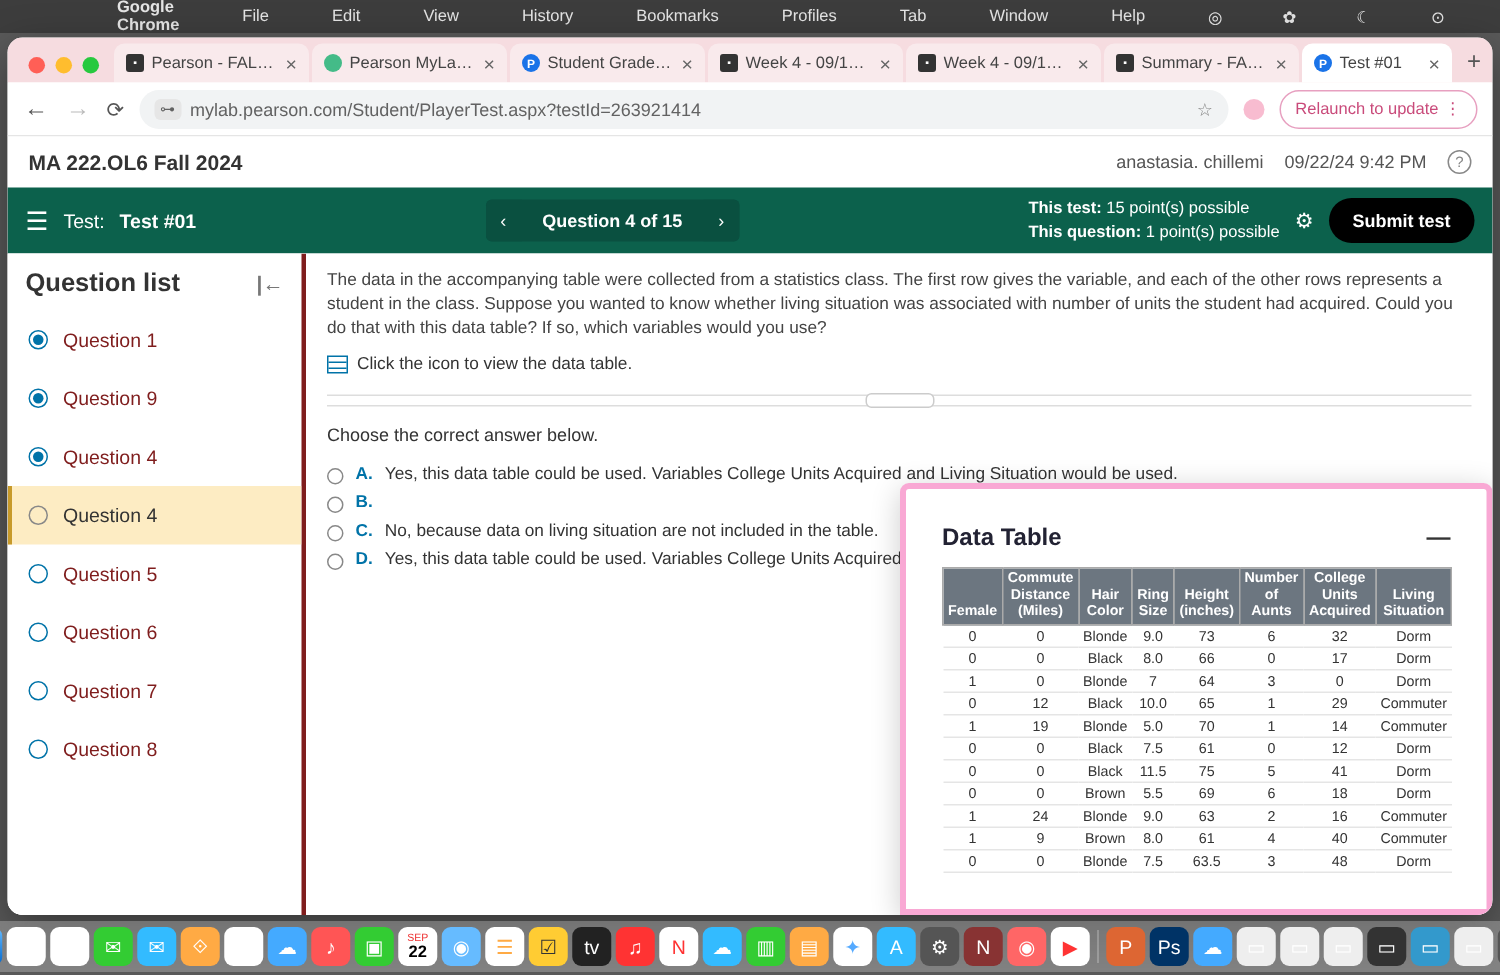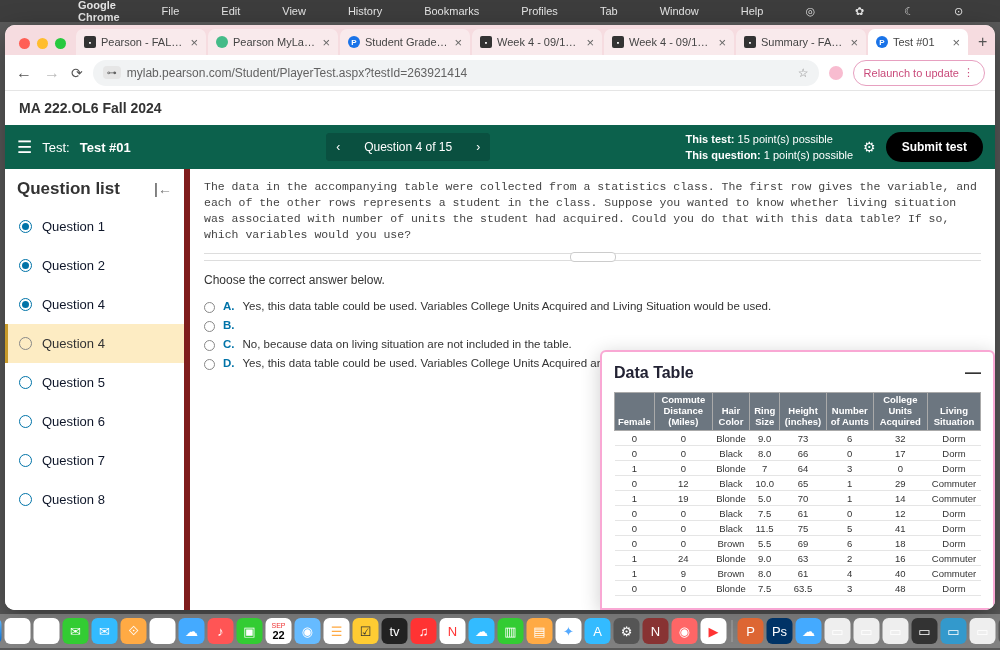--- a/index.html
+++ b/index.html
@@ -45,55 +45,55 @@
     
     .page-header { height: 34px; background: #fff; display: flex; align-items: center; padding: 0 14px; font-size: 14px; color: #333; justify-content: space-between; text-align: right; }
     .page-header-right { display: flex; gap: 14px; align-items: center; font-size: 12px; color: #555; }
     .help-circle { width:16px; height:16px; border:1.4px solid #888; border-radius:50%; display:flex; align-items:center; justify-content:center; font-size:10px; color:#888;}
 
     
     .test-bar { height: 44px; background: #0c614c; color: #fff; display: flex; align-items: center; padding: 0 12px; gap: 10px; font-size: 13px; }
     .hamburger { font-size: 17px; }
     .q-nav { display: flex; align-items: center; gap: 0; background: #0a5040; border-radius: 4px; margin-left: auto; margin-right: auto; overflow:hidden; }
     .q-nav-arrow { padding: 7px 10px; font-size: 12px; background:#0a5040; }
-    .q-nav-label { padding: 7px 14px; font-size: 12px; font-weight: 400; }
+    .q-nav-label { padding: 7px 14px; font-size: 12px; font-weight: 700; }
     .test-info { font-size: 11px; line-height: 1.5; }
     .test-info b { font-weight: 700; }
     .gear-icon { font-size: 14px; }
     .submit-btn { background: #000; color: #fff; border-radius: 18px; padding: 8px 16px; font-size: 12px; font-weight: 600; }
 
     
     .content-row { flex: 1; display: flex; overflow: hidden; background: #fff; }
 
     
-    .sidebar { width: 185px; border-right: 6px solid #7f1d1d; background: #fff; overflow-y: auto; }
+    .sidebar { width: 199px; border-right: 3px solid #7f1d1d; background: #fff; overflow-y: auto; }
     .sidebar-header { display: flex; align-items: center; justify-content: space-between; padding: 10px 12px 8px; font-size: 17px; font-weight: 700; color: #333; }
     .collapse-icon { font-size: 14px; color: #777; }
-    .q-item { display: flex; align-items: center; gap: 10px; padding: 12px 14px; font-size: 13px; color: #0f172a; cursor: pointer; }
+    .q-item { display: flex; align-items: center; gap: 10px; padding: 12px 14px; font-size: 13px; color: #7f1d1d; cursor: pointer; }
     .q-item.active { background: #fdecc3; color: #333; border-left: 3px solid #c79a2a; padding-left:11px; }
     .q-radio { width: 13px; height: 13px; border: 1.5px solid #0073a8; border-radius: 50%; display: flex; align-items: center; justify-content: center; flex-shrink: 0; }
     .q-item.active .q-radio { border-color: #888; }
     .q-radio.filled::after { content:''; width:7px; height:7px; background:#0073a8; border-radius:50%;}
 
     
     .main-panel { flex: 1; padding: 10px 14px; font-size: 12px; color: #333; position: relative; overflow: hidden; }
-    .prompt-text { font-size: 11.5px; color: #444; margin-bottom: 10px; line-height: 1.4; font-family: Liberation Mono, monospace; }
+    .prompt-text { font-size: 11.5px; color: #444; margin-bottom: 10px; line-height: 1.4; }
     .data-table-link { display: flex; align-items: center; gap: 6px; color: #333; font-size: 11.5px; margin-bottom: 14px; }
     .table-icon { width: 14px; height: 12px; border: 1px solid #0073a8; display: inline-flex; flex-direction: column; }
     .table-icon div { flex:1; border-bottom:1px solid #0073a8;} .table-icon div:last-child{border:none;}
     .divider-handle { height:8px; display:flex; justify-content:center; align-items:center; border-top:1px solid #ddd; border-bottom: 1px solid #ddd; margin: 6px 0 12px; position:relative;}
     .divider-handle::after { content:''; position:absolute; width:44px; height:8px; border:1px solid #ccc; border-radius:4px; background:#fff;}
     .choose-label { font-size: 12px; margin-bottom: 10px; }
     .answer-row { display: flex; gap: 8px; padding: 3px 0; font-size: 11.5px; align-items: flex-start; }
     .ans-radio { width: 11px; height: 11px; border: 1.3px solid #888; border-radius: 50%; margin-top: 2px; flex-shrink: 0; }
     .ans-letter { font-weight: 700; color: #0073a8; }
     .ans-text { color: #333; }
 
     
-    .data-popup { position: absolute; right: 0; bottom: 0; width: 395px; background: #fff; border: 2px solid #f9a8d4; border-radius: 6px 6px 0 0; padding: 12px; box-shadow: 0 4px 20px rgba(0,0,0,0.2); }
+    .data-popup { position: absolute; right: 0; bottom: 0; width: 395px; background: #fff; border: 4px solid #f9a8d4; border-radius: 6px 6px 0 0; padding: 24px; box-shadow: 0 4px 20px rgba(0,0,0,0.2); }
     .popup-header { display: flex; justify-content: space-between; align-items: center; margin-bottom: 10px; }
     .popup-title { font-size: 16px; font-weight: 700; color: #223; }
     .minimize-icon { font-weight: 900; font-size: 16px; }
     .data-table { width: 100%; border-collapse: collapse; font-size: 9.5px; }
     .data-table th { background: #6c7680; color: #fff; padding: 2px 3px; font-weight: 600; border: 1px solid #aaa; line-height: 1.15; vertical-align: bottom; }
     .data-table td { padding: 1.5px 3px; border-bottom: 1px solid #e5e5e5; text-align: center; color: #333; }
 
     
     .dock { position: absolute; bottom: 2px; left: 50%; transform: translateX(-50%); height: 34px; background: rgba(255,255,255,0.25); border-radius: 10px; display: flex; gap: 3px; padding: 3px 6px; align-items: center; backdrop-filter: blur(10px); }
     .dock-item { width: 26px; height: 26px; border-radius: 6px; display:flex; align-items:center; justify-content:center; font-size:13px; color:#fff;}
@@ -188,20 +188,25 @@
     </div>
     <div class="pink-dot"></div>
     <div class="relaunch-pill">
       <span>Relaunch to update</span>
         <span>⋮</span>
     </div>
   </div>
 
   <div class="page-header">
     <span style="font-weight:600">MA 222.OL6 Fall 2024</span>
+    <div class="page-header-right">
+      <span>anastasia. chillemi</span>
+      <span>09/22/24 9:42 PM</span>
+      <span class="help-circle">?</span>
+    </div>
   </div>
 
   <div class="test-bar">
     <span class="hamburger">☰</span>
     <span>Test:</span>
     <span style="font-weight:700">Test #01</span>
     <div style="flex:1"></div>
     <div class="q-nav">
       <div class="q-nav-arrow">‹</div>
       <div class="q-nav-label">Question 4 of 15</div>
@@ -222,21 +227,21 @@
         <span>Question list</span>
         <span class="collapse-icon">|←</span>
       </div>
       <div id="qlist">
           <div class="q-item">
             <span class="q-radio filled"></span>
             <span>Question 1</span>
           </div>
           <div class="q-item">
             <span class="q-radio filled"></span>
-            <span>Question 2</span>
+            <span>Question 9</span>
           </div>
           <div class="q-item">
             <span class="q-radio filled"></span>
             <span>Question 4</span>
           </div>
           <div class="q-item active">
             <span class="q-radio"></span>
             <span>Question 4</span>
           </div>
           <div class="q-item">
@@ -253,20 +258,28 @@
           </div>
           <div class="q-item">
             <span class="q-radio"></span>
             <span>Question 8</span>
           </div>
         </div>
     </div>
 
     <div class="main-panel">
       <div class="prompt-text">The data in the accompanying table were collected from a statistics class. The first row gives the variable, and each of the other rows represents a student in the class. Suppose you wanted to know whether living situation was associated with number of units the student had acquired. Could you do that with this data table? If so, which variables would you use?</div>
+      <div class="data-table-link">
+        <span class="table-icon">
+            <div></div>
+            <div></div>
+            <div></div>
+          </span>
+        <span>Click the icon to view the data table.</span>
+      </div>
       <div class="divider-handle"></div>
       <div class="choose-label">Choose the correct answer below.</div>
       <div id="answers">
           <div class="answer-row">
             <span class="ans-radio"></span>
             <span class="ans-letter">A.</span>
             <span class="ans-text">Yes, this data table could be used. Variables College Units Acquired and Living Situation would be used.</span>
           </div>
           <div class="answer-row">
             <span class="ans-radio"></span>

